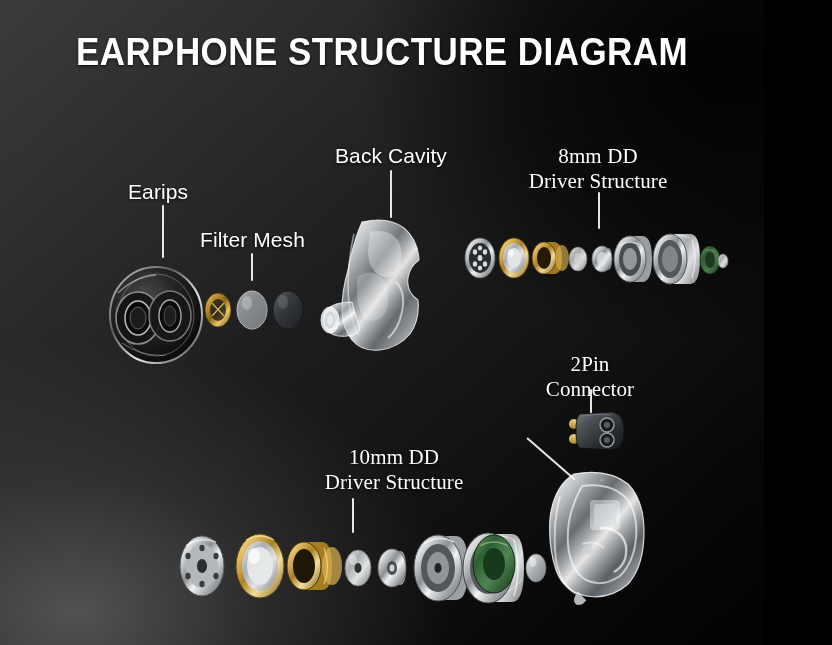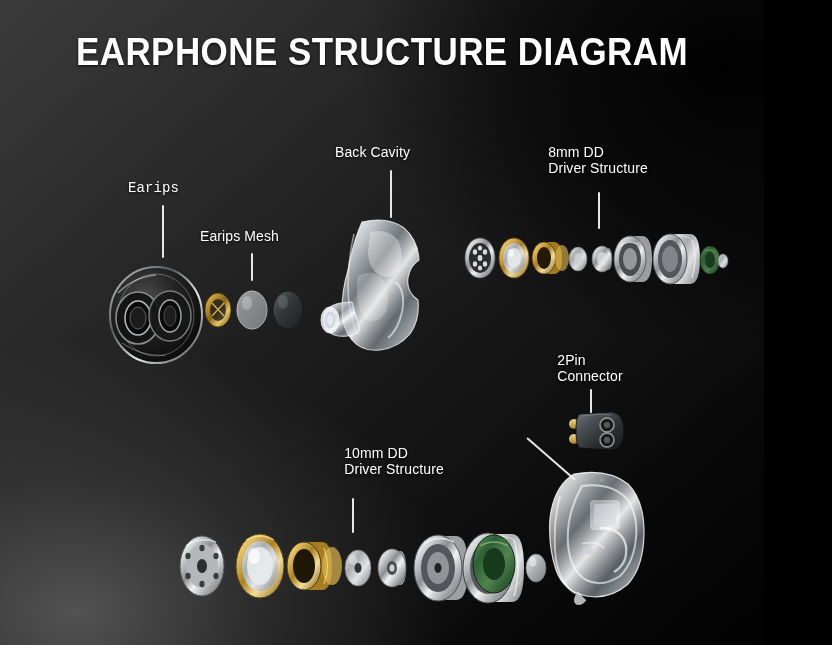--- a/index.html
+++ b/index.html
@@ -33,27 +33,27 @@
     font-family:"Liberation Sans Narrow","Liberation Sans",sans-serif;
     transform:scaleX(0.92);
     text-shadow:0 1px 3px rgba(0,0,0,0.8);
     white-space:nowrap;
   }
 
   
   .label {
     position:absolute;
     color:#ffffff;
-    font-size:14px;
+    font-size:21px;
     line-height:1.17;
     white-space:nowrap;
     text-shadow:0 1px 3px rgba(0,0,0,0.85);
     letter-spacing:0.1px;
   }
-  .label.center { text-align:left; transform:translateX(-50%); }
+  .label.center { text-align:center; transform:translateX(-50%);font-family:Liberation Serif, serif; }
 
   
   .leader {
     position:absolute;
     background:#f2f2f2;
     transform-origin:0 50%;
     height:1.6px;
     border-radius:1px;
     opacity:0.95;
   }
@@ -61,27 +61,27 @@
 
   svg.partsvg { position:absolute; overflow:visible; }
 </style>
 </head>
 <body>
 
 <div id="diagram">
 
   <div class="title">EARPHONE STRUCTURE DIAGRAM</div>
 
-  <div class="label" style="left:128px; top:180px;font-family:Liberation Mono, monospace;">
+  <div class="label" style="left:128px; top:180px;">
     <span>Earips</span>
   </div>
   <div class="leader v" style="left:162px; top:205px; height:53px;"></div>
 
   <div class="label" style="left:200px; top:228px;">
-    <span>Earips Mesh</span>
+    <span>Filter Mesh</span>
   </div>
   <div class="leader v" style="left:251px; top:253px; height:28px;"></div>
 
   <div class="label" style="left:335px; top:144px;">
     <span>Back Cavity</span>
   </div>
   <div class="leader v" style="left:390px; top:170px; height:48px;"></div>
 
   <div class="label center" style="left:598px; top:144px;">
     <div>8mm DD</div>

